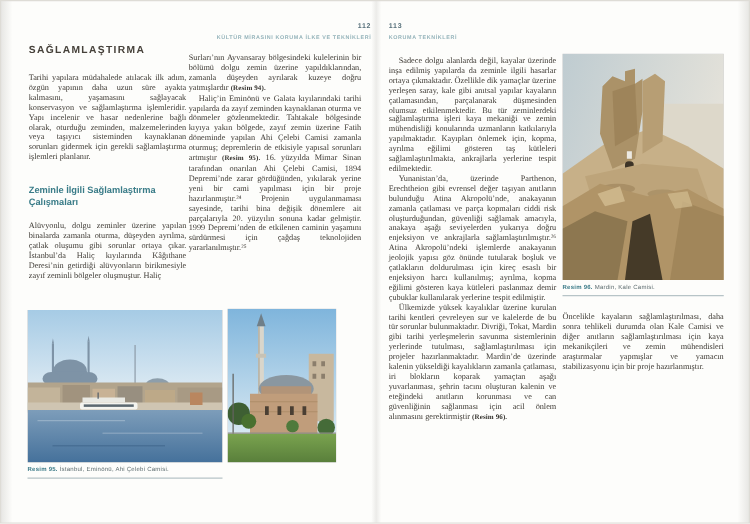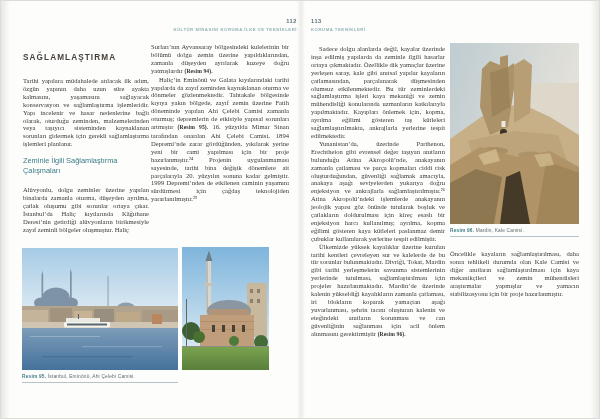--- a/index.html
+++ b/index.html
@@ -16,25 +16,25 @@
     background:linear-gradient(270deg,rgba(120,118,110,0.16),rgba(0,0,0,0));}
   .gutter{position:absolute;left:296px;top:0;width:8px;height:100%;
     background:linear-gradient(90deg,rgba(0,0,0,0),rgba(110,108,100,0.12) 50%,rgba(0,0,0,0));}
 
   .folio{position:absolute;top:17px;font-family:"Liberation Sans",sans-serif;}
   .folio .num{font-size:5.6px;color:#57707a;letter-spacing:0.6px;font-weight:bold;}
   .folio .running{font-size:4.3px;color:#94b3ba;letter-spacing:0.5px;margin-top:2.5px;font-weight:bold;}
   .folio-left{left:150px;width:146px;text-align:right;}
   .folio-right{left:310px;width:200px;text-align:left;}
 
-  .sidebar{position:absolute;left:22px;top:52px;width:126px;}
+  .sidebar{position:absolute;left:22px;top:34px;width:126px;}
   .section-heading{font-family:"Liberation Sans",sans-serif;font-size:8.2px;
     font-weight:bold;letter-spacing:1.1px;color:#46413a;margin:0 0 15px 0;}
   .subsection-heading{font-family:"Liberation Sans",sans-serif;font-size:7.4px;line-height:9.5px;
-    font-weight:normal;color:#3a7c88;margin:8px 0 11px 0;}
+    font-weight:bold;color:#3a7c88;margin:17px 0 11px 0;}
 
   .bodytext{font-size:6.6px;line-height:7.9px;color:#3e3a34;text-align:justify;margin:0;}
   .bodytext + .bodytext.indent{text-indent:8px;}
   .indent{text-indent:8px;}
   .ref{font-weight:bold;font-size:5.6px;color:#33312c;letter-spacing:0.1px;}
 
   .col-mid{position:absolute;left:150px;top:42px;width:138px;}
   .col-r-left{position:absolute;left:310px;top:44px;width:134px;}
   .col-r-right{position:absolute;left:449px;top:249px;width:129px;}
 

